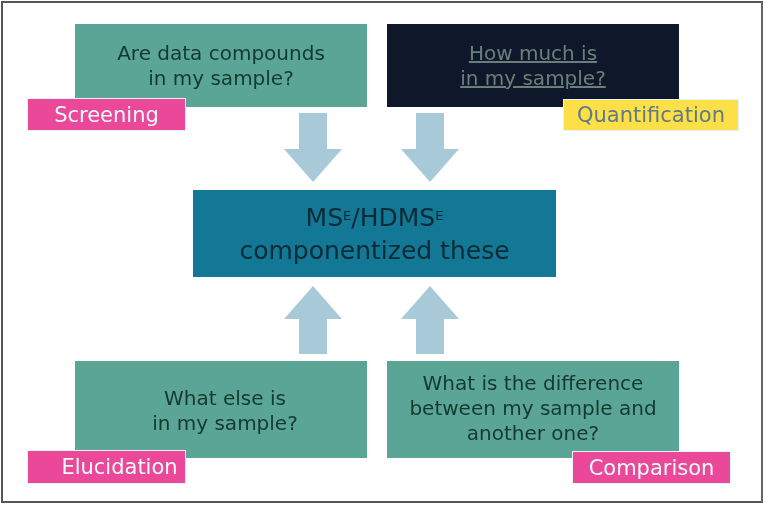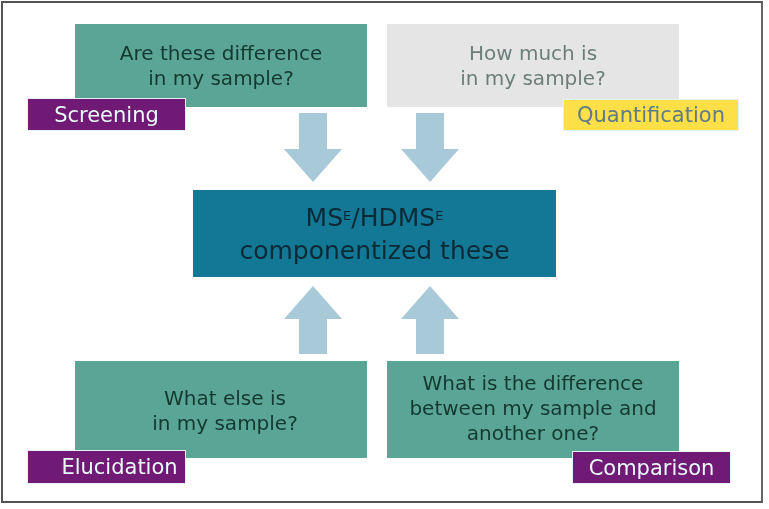--- a/index.html
+++ b/index.html
@@ -1,35 +1,35 @@
 <!DOCTYPE html>
 <html><head>
 <meta charset="utf-8">
 <style>
   html, body { margin:0; padding:0; background:#fff; }
   body { width:769px; height:509px; position:relative; overflow:hidden; font-family:"DejaVu Sans", sans-serif; }
   .frame { position:absolute; left:1px; top:1px; width:762px; height:502px; border:2px solid #555; border-right-color:#666; box-sizing:border-box; background:#fff; }
   .qbox { position:absolute; display:flex; align-items:center; justify-content:center; text-align:center; font-size:20px; line-height:25px; color:#143a30; box-sizing:border-box; }
   .qbox.dark { background:#5aa595; }
-  .qbox.light { background:#e5e5e5; color:#6b7f7a; }
+  .qbox.light { background:#0f172a; color:#6b7f7a;text-decoration:underline; }
   .tag { position:absolute; display:flex; align-items:center; justify-content:center; font-size:21px; color:#e9fbfb; box-sizing:border-box; border:1px solid #e4f3f3; }
-  .tag.dark { background:#701a75; }
+  .tag.dark { background:#ec4899; }
   .tag.light { background:#fde047; color:#5f7b86; }
   .center { position:absolute; left:193px; top:190px; width:363px; height:87px; background:#127895; color:#0b2a36; display:flex; flex-direction:column; align-items:center; justify-content:center; text-align:center; font-size:25px; line-height:33px; }
   .center sup { font-size:13px; vertical-align:top; position:relative; top:-2px; }
   .arrow { position:absolute; }
 </style>
 </head>
 <body>
 
 <div class="frame"></div>
 
 <div class="qbox dark" style="left:75px;top:24px;width:292px;height:83px;">
   <div>
-    <div>Are these difference</div>
+    <div>Are data compounds</div>
     <div>in my sample?</div>
   </div>
 </div>
 <div class="tag dark" style="left:27px;top:98px;width:159px;height:33px;">Screening</div>
 
 <div class="qbox light" style="left:387px;top:24px;width:292px;height:83px;">
   <div>
     <div>How much is</div>
     <div>in my sample?</div>
   </div>

